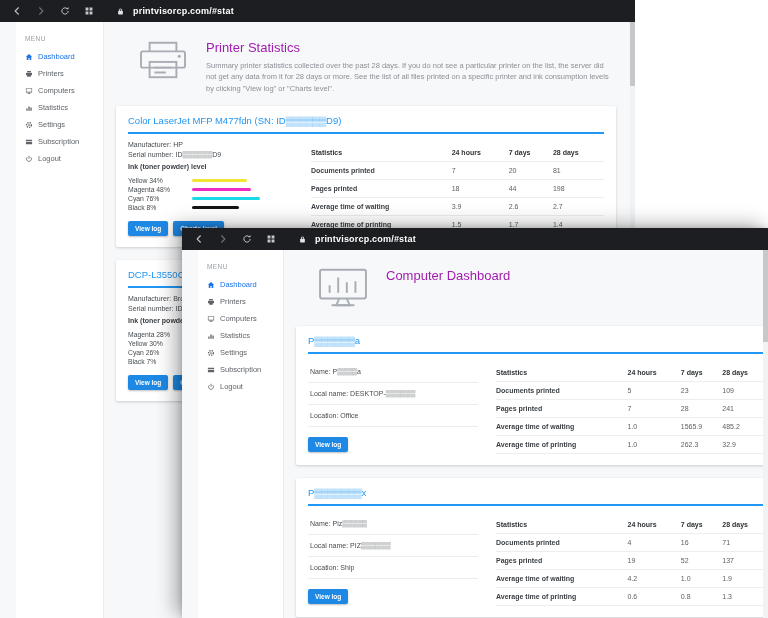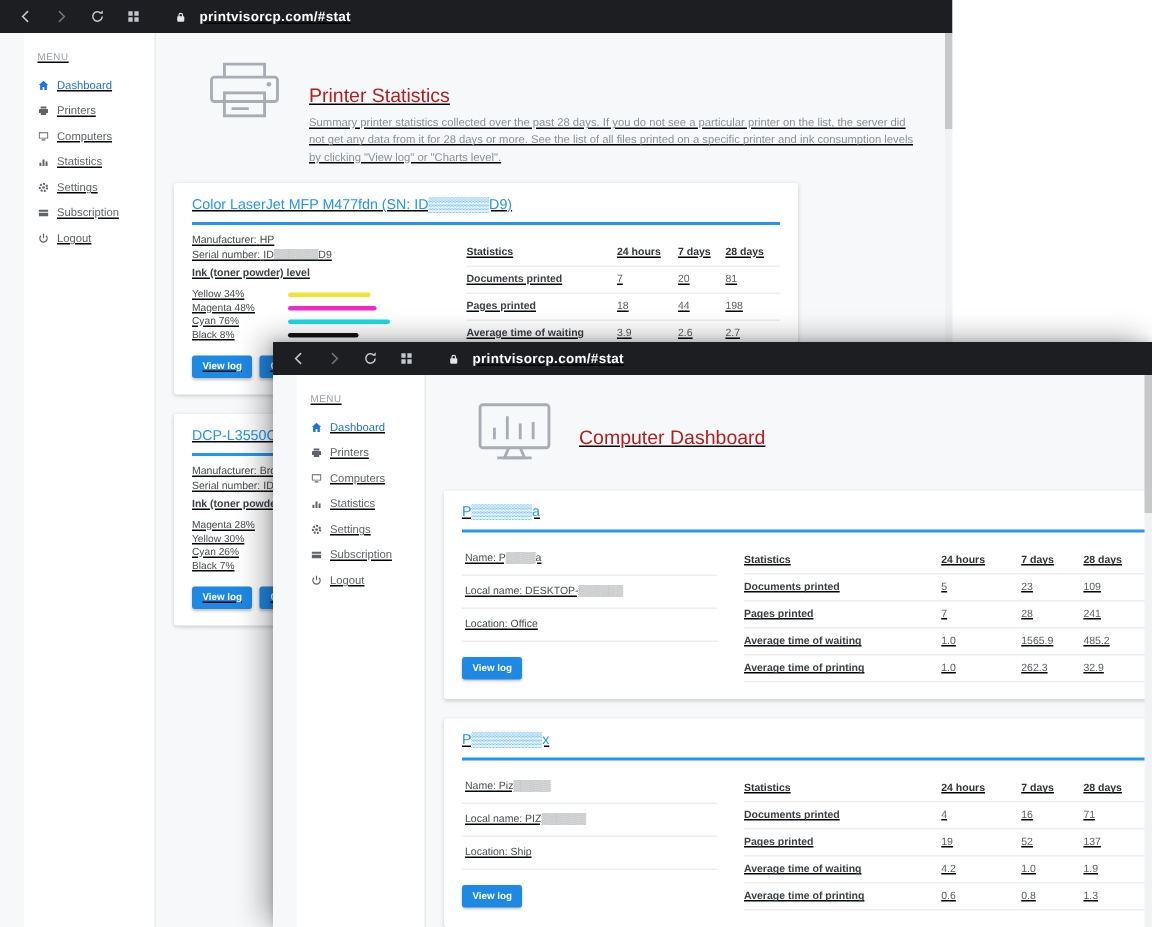--- a/index.html
+++ b/index.html
@@ -1,19 +1,19 @@
 <!DOCTYPE html>
 <html><head>
 <meta charset="utf-8">
 <style>
   * { margin:0; padding:0; box-sizing:border-box; }
   html,body { width:768px; height:618px; overflow:hidden; background:#fff;
               font-family:"Liberation Sans", sans-serif; position:relative; }
 
-  .window { position:absolute; background:#f7f8fa; overflow:hidden;text-decoration:underline; }
+  .window { position:absolute; background:#f7f8fa; overflow:hidden; }
   .window.back  { left:0; top:0; width:635px; height:618px; }
   .window.front { left:182px; top:228px; width:586px; height:390px;
                   box-shadow:-7px -3px 18px rgba(0,0,0,.32), 0 0 6px rgba(0,0,0,.18); }
 
   
   .chrome { height:22px; background:#1d1e21; display:flex; align-items:center;
             padding:0 10px; color:#c3c7cb; }
   .chrome-btn { width:14px; height:14px; display:flex; align-items:center; justify-content:center;
                 margin-right:10px; cursor:pointer; }
   .chrome-btn svg { width:10px; height:10px; }
@@ -33,27 +33,27 @@
   .menu-item { display:flex; align-items:center; gap:5px; padding:4px 9px;
                font-size:7.5px; color:#5f6368; cursor:pointer; white-space:nowrap; }
   .menu-item.active { color:#1a73e8; }
   .menu-item svg { width:8px; height:8px; flex:0 0 8px; }
 
   
   .content { flex:1; padding:8px 0 0 12px; overflow:hidden; }
   .page-header { display:flex; gap:16px; align-items:flex-start; padding:8px 20px 12px 20px; }
   .header-icon { color:#a8adb3; flex:0 0 54px; }
   .header-icon svg { width:54px; height:44px; }
-  .page-title { font-size:13px; font-weight:normal; color:#b91c1c; margin:18px 0 5px; }
+  .page-title { font-size:13px; font-weight:normal; color:#a21caf; margin:2px 0 5px; }
   .page-desc { font-size:7.5px; line-height:1.5; color:#8b9095; max-width:430px; }
   .window.front .page-desc { max-width:400px; }
 
   .card { background:#fff; border-radius:2px; box-shadow:0 1px 3px rgba(0,0,0,.18);
           padding:7px 12px 11px; margin-bottom:13px; }
-  .window.back  .card { width:416px; }
+  .window.back  .card { width:500px; }
   .window.front .card { width:486px; }
   .card-title { font-size:9.5px; font-weight:normal; color:#2196f3;
                 padding:2px 0 6px; border-bottom:2px solid #2196f3; margin-bottom:7px;
                 white-space:nowrap; overflow:hidden; }
   .card-body { display:flex; gap:18px; }
 
   
   .left-col { flex:0 0 165px; }
   .detail-line { font-size:7px; color:#474c50; margin-bottom:3px; white-space:nowrap; }
   .ink-title { font-size:7px; font-weight:bold; color:#3a3f44; margin:5px 0 6px; white-space:nowrap; }

